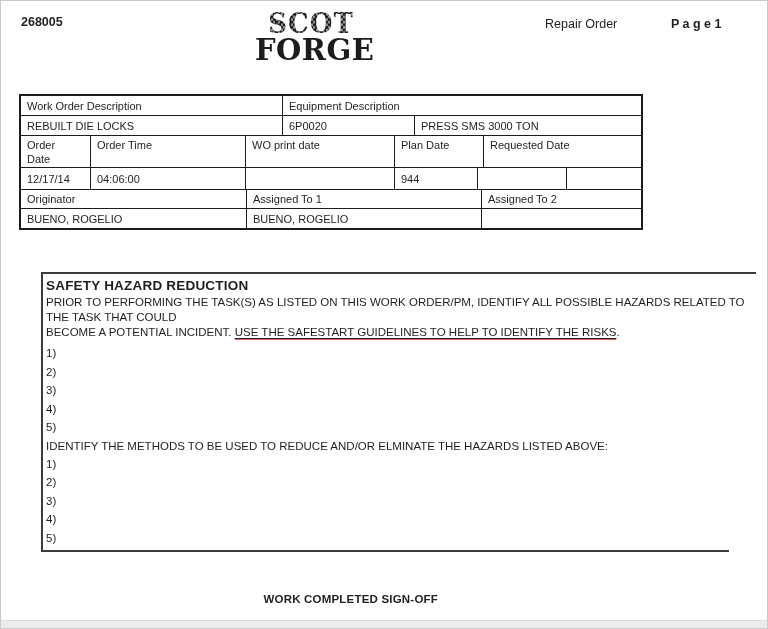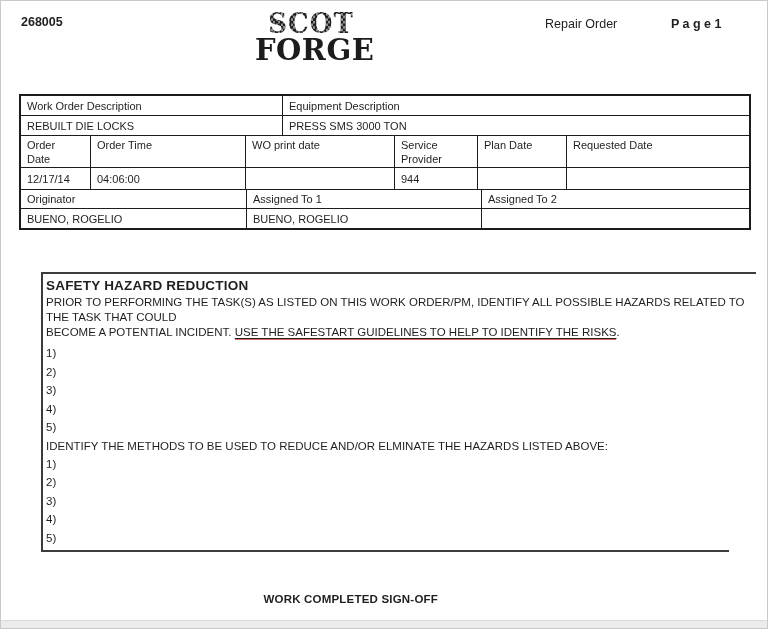--- a/index.html
+++ b/index.html
@@ -25,21 +25,21 @@
       background-size:5px 5px;
       -webkit-background-clip:text; background-clip:text; color:transparent;
     }
   }
   .logo-forge {
     display:block; font-family:"DejaVu Serif", serif; font-weight:bold;
     font-size:29px; color:#1c1c1c; margin-top:-1px; letter-spacing:0.5px; transform:scaleY(1.05);
   }
   
   .wo-table {
-    position:absolute; left:18px; top:93px; width:732px;
+    position:absolute; left:18px; top:93px; width:624px;
     border:2px solid #1c1c1c; background:#fff;
   }
   .trow { display:flex; width:100%; border-bottom:1px solid #1c1c1c; }
   .trow:last-child { border-bottom:none; }
   .tcell {
     display:flex; align-items:center; padding:2px 12px 2px 6px;
     font-size:11px; line-height:14px; border-right:1px solid #1c1c1c;
     overflow:hidden; flex:0 0 auto;
   }
   .tcell:last-child { border-right:none; flex:1 1 auto; }
@@ -89,27 +89,27 @@
   <div class="doc-type">Repair Order</div>
   <div class="page-label">P a g e 1</div>
 
   <div class="wo-table">
     <div class="trow r-sm">
       <div class="tcell c-a1">Work Order Description</div>
       <div class="tcell">Equipment Description</div>
     </div>
     <div class="trow r-sm">
       <div class="tcell c-a1">REBUILT DIE LOCKS</div>
+      <div class="tcell c-a2">6P0020</div>
       <div class="tcell">PRESS SMS 3000 TON</div>
     </div>
     <div class="trow r-tall">
       <div class="tcell c-b1">Order Date</div>
       <div class="tcell c-b2">Order Time</div>
       <div class="tcell c-b3">WO print date</div>
-      <div class="tcell c-b4">Service Provider</div>
       <div class="tcell c-b5">Plan Date</div>
       <div class="tcell">Requested Date</div>
     </div>
     <div class="trow r-md">
       <div class="tcell c-b1">12/17/14</div>
       <div class="tcell c-b2">04:06:00</div>
       <div class="tcell c-b3"></div>
       <div class="tcell c-b4">944</div>
       <div class="tcell c-b5"></div>
       <div class="tcell"></div>

